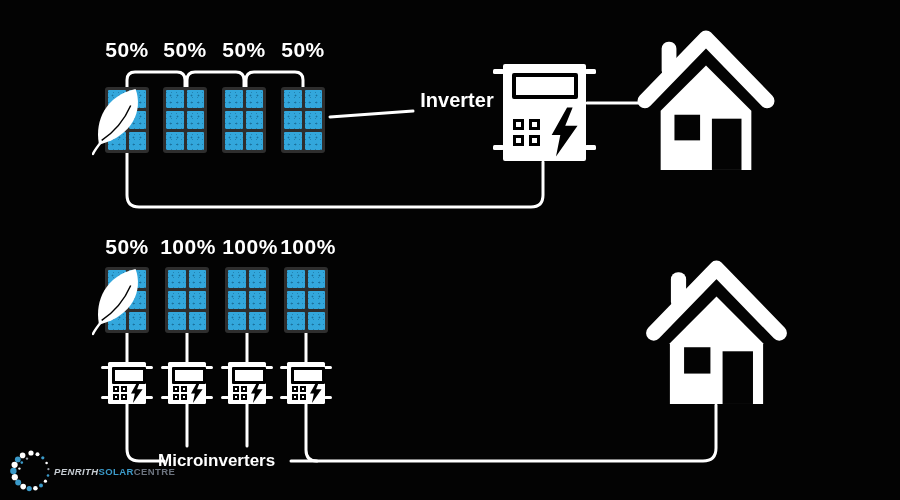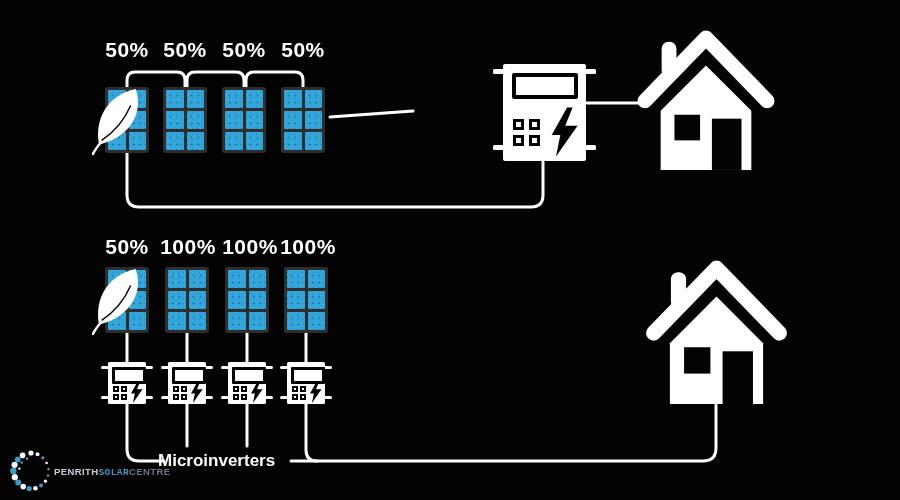--- a/index.html
+++ b/index.html
@@ -30,22 +30,22 @@
   .micro .tab{width:8px;height:3px;}
   .inv-label{position:absolute;left:407px;top:88px;width:100px;text-align:center;
              font-size:20px;font-weight:600;line-height:25px;}
   .title{position:absolute;font-size:31px;font-weight:700;letter-spacing:.3px;
          text-align:center;white-space:nowrap;}
   .micro-label{position:absolute;left:158px;top:451px;width:140px;
                font-size:17px;font-weight:600;}
   .logo{position:absolute;left:8px;top:448px;}
   .logo-text{position:absolute;left:54px;top:466px;font-size:9.5px;font-weight:700;
              letter-spacing:.4px;white-space:nowrap;}
-  .logo-text .p1{color:#C7CDD3;}
-  .logo-text .p2{color:#3B9AC9;font-family:Liberation Mono, monospace;}
+  .logo-text .p1{color:#C7CDD3;font-style:italic;}
+  .logo-text .p2{color:#3B9AC9;}
   .logo-text .p3{color:#6E7580;}
 </style>
 </head>
 <body>
 
 <div class="stage">
 
   <svg class="wires" width="900" height="500" viewBox="0 0 900 500">
     <path d="M127,87 V80 Q127,72 135,72 H177 Q185,72 185,80 V87"></path>
     <path d="M187,87 V80 Q187,72 195,72 H236 Q244,72 244,80 V87"></path>
@@ -119,20 +119,21 @@
         <i class="sq"></i>
         <i class="sq"></i>
         <i class="sq"></i>
     </div>
     <svg class="bolt" style="left:45px;top:43px" width="32" height="50" viewBox="0 0 26 40">
       <path fill="#000" d="M15.5 0 L3 22.5 H10 L6.5 40 L24 15 H14 L20 0 Z"></path>
     </svg>
   </div>
 
   <div class="inv-label">
+    <div>Inverter</div>
   </div>
 
   <svg style="position:absolute;left:637px;top:22px" width="138" height="150" viewBox="0 0 140 152">
     <rect x="25" y="20" width="15" height="36" rx="7" fill="#fff"></rect>
     <path d="M8,80 L70,16 L132,80" stroke="#fff" stroke-width="15" fill="none" stroke-linecap="round" stroke-linejoin="round"></path>
     <path d="M24,90 L70,44 L116,90 V150 H24 Z" fill="#fff"></path>
     <rect x="38" y="94" width="26" height="26" fill="#030303"></rect>
     <rect x="76" y="98" width="30" height="52" fill="#030303"></rect>
   </svg>
 

